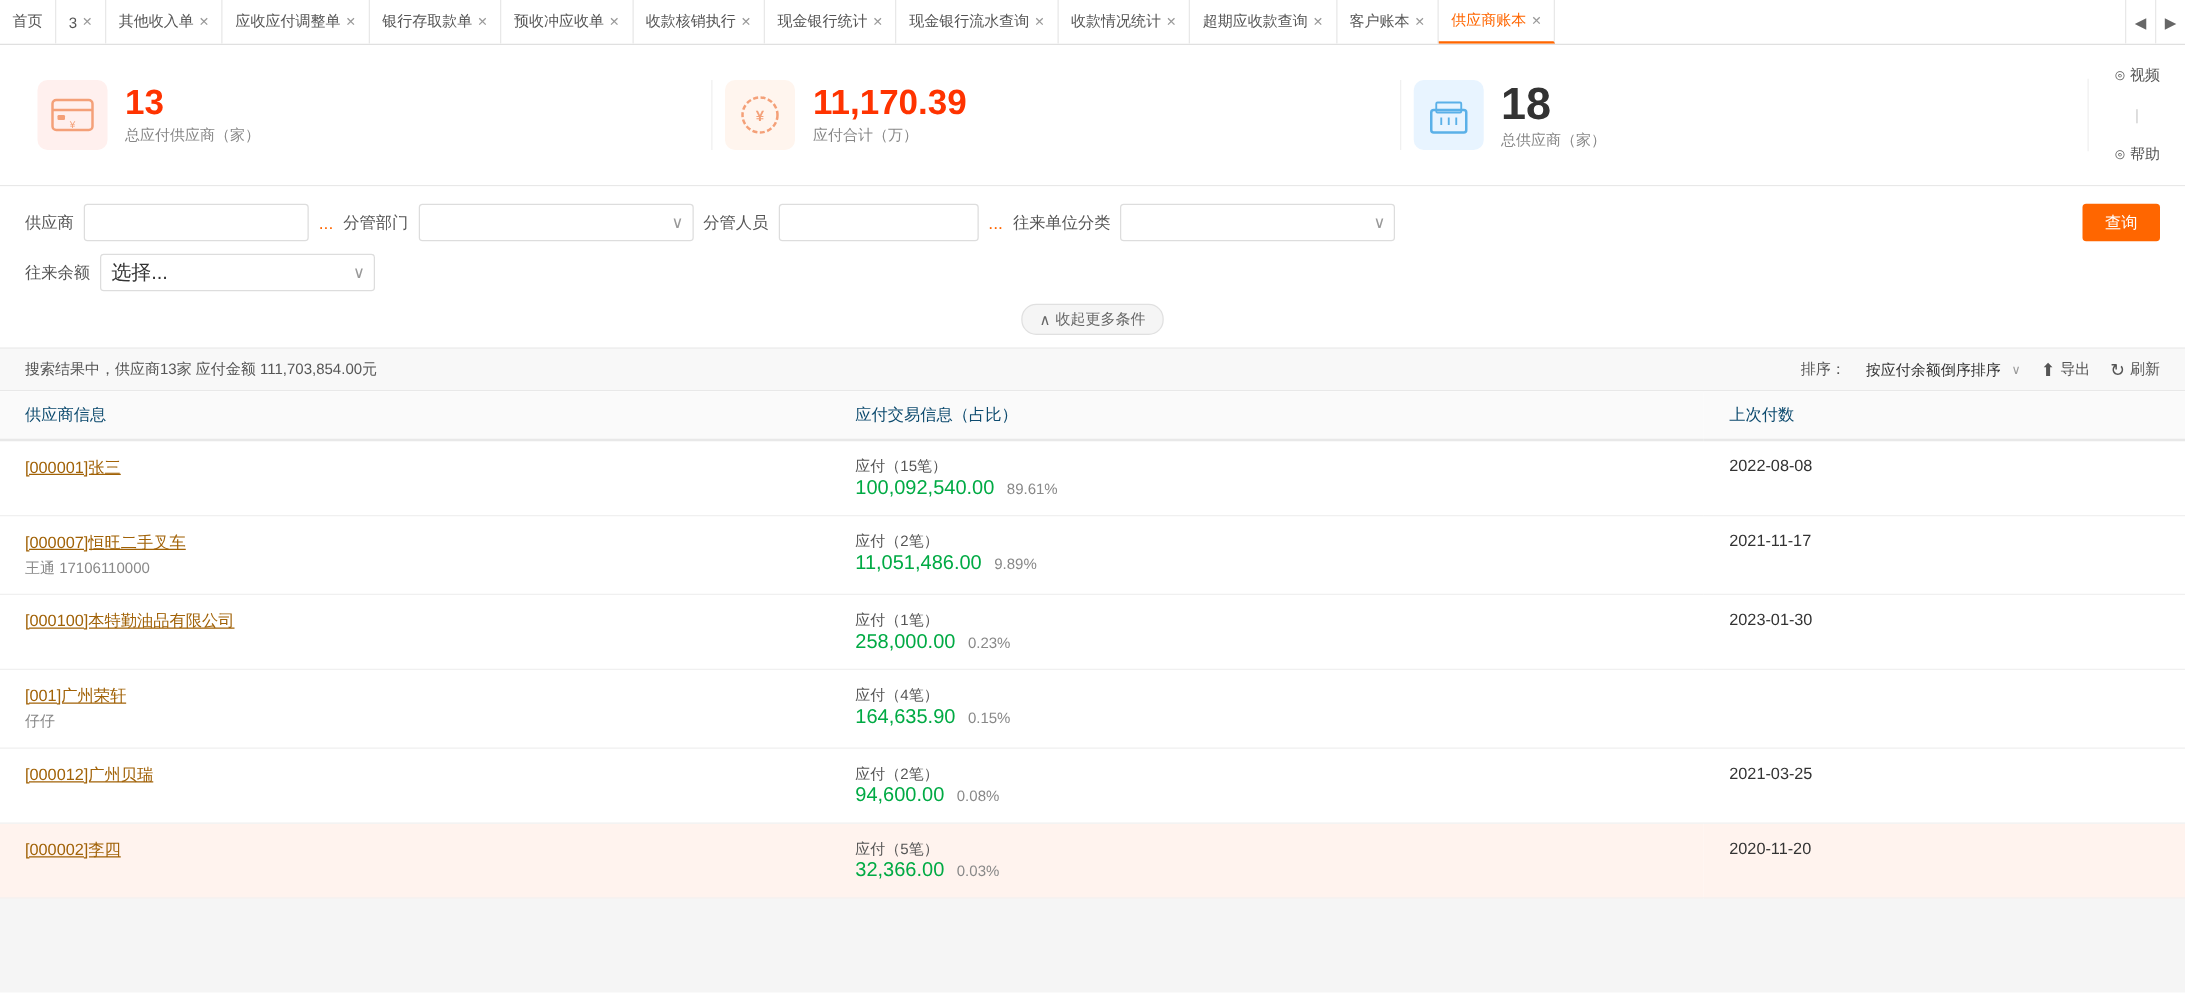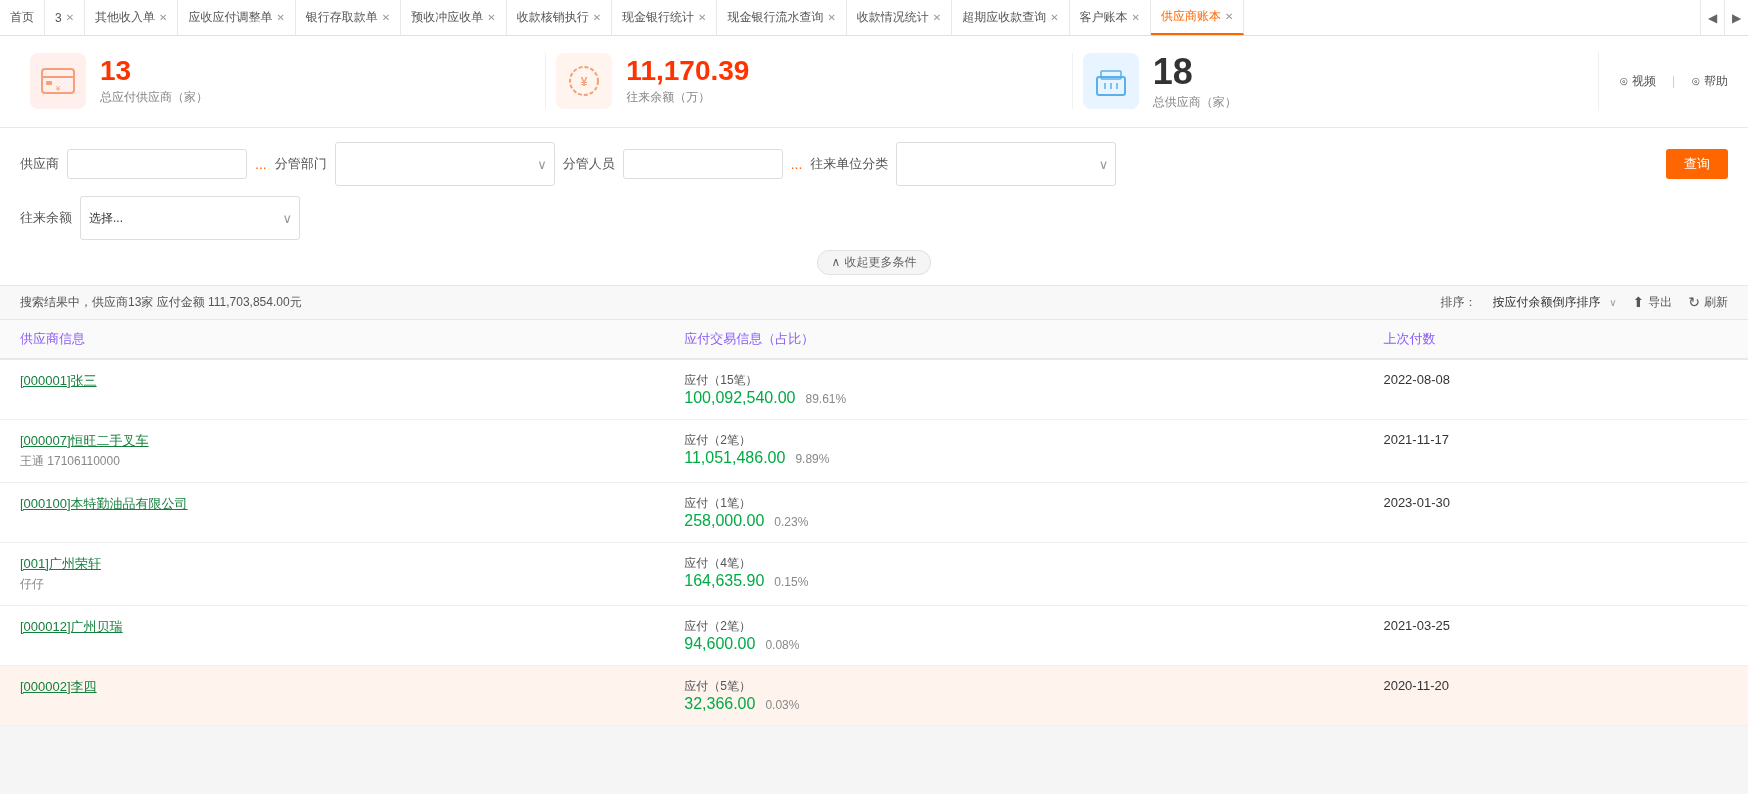--- a/index.html
+++ b/index.html
@@ -78,20 +78,21 @@
     .card-number { font-size: 28px; font-weight: bold; color: #ff3300; line-height: 1.1; }
     .card-number-dark { font-size: 36px; font-weight: bold; color: #333; line-height: 1.1; }
     .card-label { font-size: 12px; color: #888; margin-top: 2px; }
     .summary-actions {
       display: flex;
       gap: 16px;
       font-size: 12px;
       color: #555;
       align-items: center;
       padding-left: 20px;
+      flex-direction: column;
     }
     .summary-actions span { cursor: pointer; }
     .divider-v { color: #ccc; }
 
     
     .filter-area {
       background: #fff;
       padding: 14px 20px 10px;
       border-bottom: 1px solid #e8e8e8;
     }
@@ -116,25 +117,25 @@
       font-size: 12px;
       color: #333;
       outline: none;
     }
     .filter-select-wrapper {
       position: relative;
       width: 220px;
     }
     .filter-select-wrapper select {
       width: 100%;
-      height: 44px;
+      height: 30px;
       border: 1px solid #ddd;
       border-radius: 3px;
       padding: 0 28px 0 8px;
-      font-size: 12px;
+      font-size: 16px;
       color: #333;
       background: #fff;
       outline: none;
       appearance: none;
       cursor: pointer;
     }
     .filter-select-arrow {
       position: absolute;
       right: 8px;
       top: 50%;
@@ -235,35 +236,35 @@
       border-collapse: collapse;
     }
     thead tr {
       background: #fafafa;
       border-bottom: 2px solid #e8e8e8;
     }
     thead th {
       text-align: left;
       padding: 10px 20px;
       font-size: 13px;
-      color: #8b5cf6;
+      color: #0c4a6e;
       font-weight: normal;
     }
     tbody tr {
       border-bottom: 1px solid #f0f0f0;
       transition: background 0.15s;
     }
     tbody tr.highlighted { background: #fff3ee; }
     tbody td {
       padding: 12px 20px;
       font-size: 13px;
       vertical-align: top;
     }
     .supplier-link {
-      color: #15803d;
+      color: #a16207;
       text-decoration: underline;
       cursor: pointer;
     }
     .supplier-sub { color: #888; font-size: 12px; margin-top: 3px; }
     .amount-green { color: #00aa44; font-size: 16px; }
     .tx-label { color: #555; font-size: 12px; }
     .tx-count { color: #555; font-size: 12px; }
     .pct { color: #888; font-size: 12px; margin-left: 10px; }
     .col-supplier { width: 38%; }
     .col-tx { width: 40%; }
@@ -354,21 +355,21 @@
 
   <div class="summary-card">
     <div class="card-icon card-icon-orange">
       <svg width="40" height="40" viewBox="0 0 40 40" fill="none" xmlns="http://www.w3.org/2000/svg">
         <circle cx="20" cy="20" r="14" stroke="#f4a078" stroke-width="2" fill="none" stroke-dasharray="4 2"></circle>
         <text x="20" y="25" fill="#f4a078" font-size="12" text-anchor="middle" font-weight="bold">¥</text>
       </svg>
     </div>
     <div class="card-text">
       <span class="card-number">11,170.39</span>
-      <span class="card-label">往来余额（万）</span>
+      <span class="card-label">应付合计（万）</span>
     </div>
   </div>
 
   <div class="summary-card">
     <div class="card-icon card-icon-blue">
       <svg width="40" height="40" viewBox="0 0 40 40" fill="none" xmlns="http://www.w3.org/2000/svg">
         <rect x="6" y="16" width="28" height="18" rx="2" stroke="#5ab0e8" stroke-width="2" fill="none"></rect>
         <rect x="10" y="10" width="20" height="8" rx="1" stroke="#5ab0e8" stroke-width="1.5" fill="none"></rect>
         <line x1="14" y1="22" x2="14" y2="28" stroke="#5ab0e8" stroke-width="1.5"></line>
         <line x1="20" y1="22" x2="20" y2="28" stroke="#5ab0e8" stroke-width="1.5"></line>

